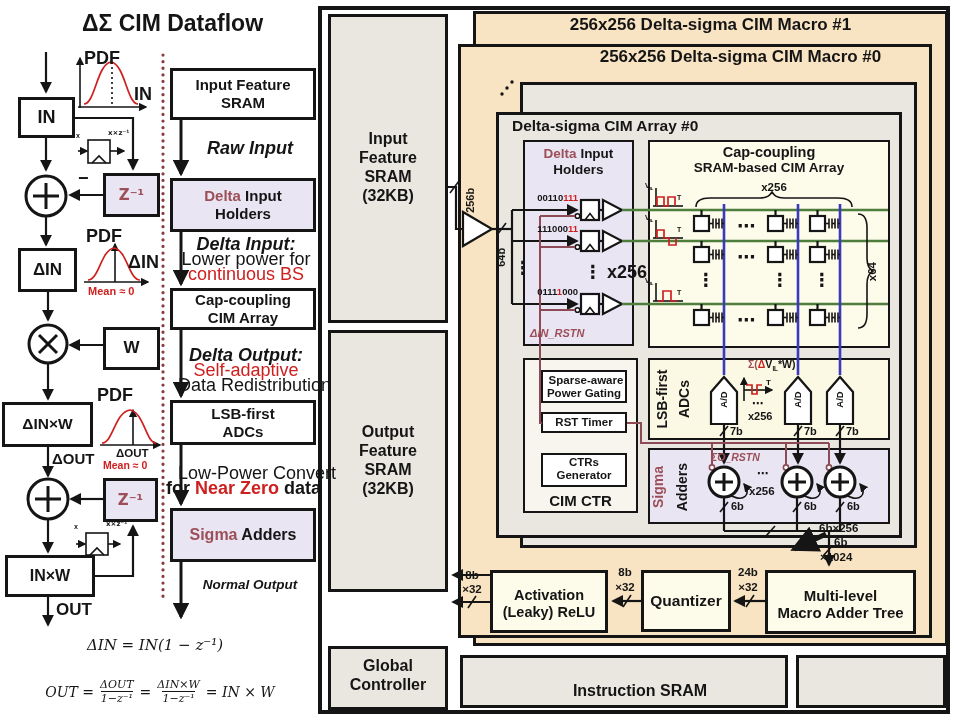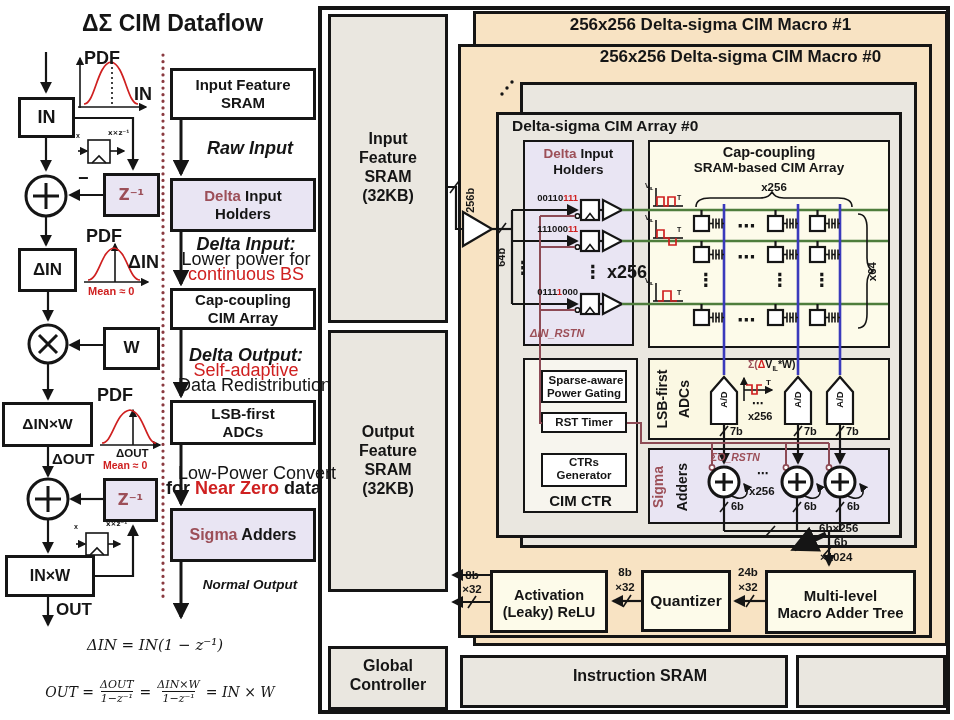--- a/index.html
+++ b/index.html
@@ -461,21 +461,21 @@
   <div class="t c f16 b" style="left:328px;top:130px;width:120px;">Input</div>
   <div class="t c f16 b" style="left:328px;top:149px;width:120px;">Feature</div>
   <div class="t c f16 b" style="left:328px;top:168px;width:120px;">SRAM</div>
   <div class="t c f16 b" style="left:328px;top:187px;width:120px;">(32KB)</div>
   <div class="t c f16 b" style="left:328px;top:423px;width:120px;">Output</div>
   <div class="t c f16 b" style="left:328px;top:442px;width:120px;">Feature</div>
   <div class="t c f16 b" style="left:328px;top:461px;width:120px;">SRAM</div>
   <div class="t c f16 b" style="left:328px;top:480px;width:120px;">(32KB)</div>
   <div class="t c f16 b" style="left:328px;top:657px;width:120px;">Global</div>
   <div class="t c f16 b" style="left:328px;top:676px;width:120px;">Controller</div>
-  <div class="t c f16 b" style="left:460px;top:667px;width:360px;">Instruction SRAM</div>
+  <div class="t c f16 b" style="left:460px;top:682px;width:360px;">Instruction SRAM</div>
 
   <div class="t c f17 b" style="left:473px;top:15px;width:475px;">256x256 Delta-sigma CIM Macro #1</div>
   <div class="t c f17 b" style="left:458px;top:47px;width:565px;">256x256 Delta-sigma CIM Macro #0</div>
   <div class="t f155 b" style="left:512px;top:117px;">Delta-sigma CIM Array #0</div>
 
   <div class="t c f13 b" style="left:523px;top:146px;width:111px;"><span class="mar">Delta</span><span> Input</span></div>
   <div class="t c f13 b" style="left:523px;top:162px;width:111px;">Holders</div>
   <div class="t r f9 b" style="left:528px;top:193px;width:50px;"><span>00110</span><span class="red">111</span><span></span></div>
   <div class="t r f9 b" style="left:528px;top:224px;width:50px;"><span>111000</span><span class="red">11</span><span></span></div>
   <div class="t r f9 b" style="left:528px;top:287px;width:50px;"><span>0111</span><span class="red">1</span><span>000</span></div>

